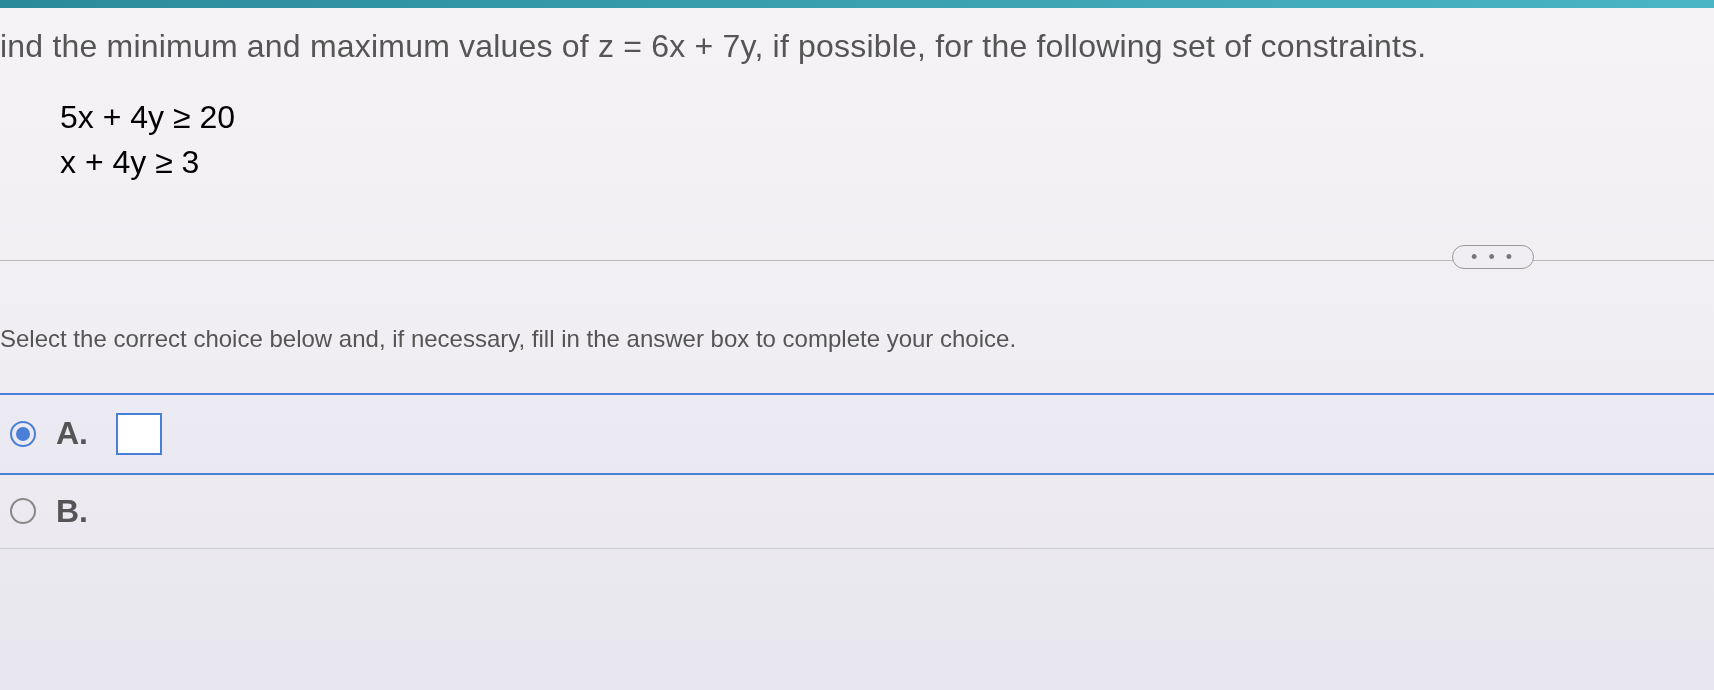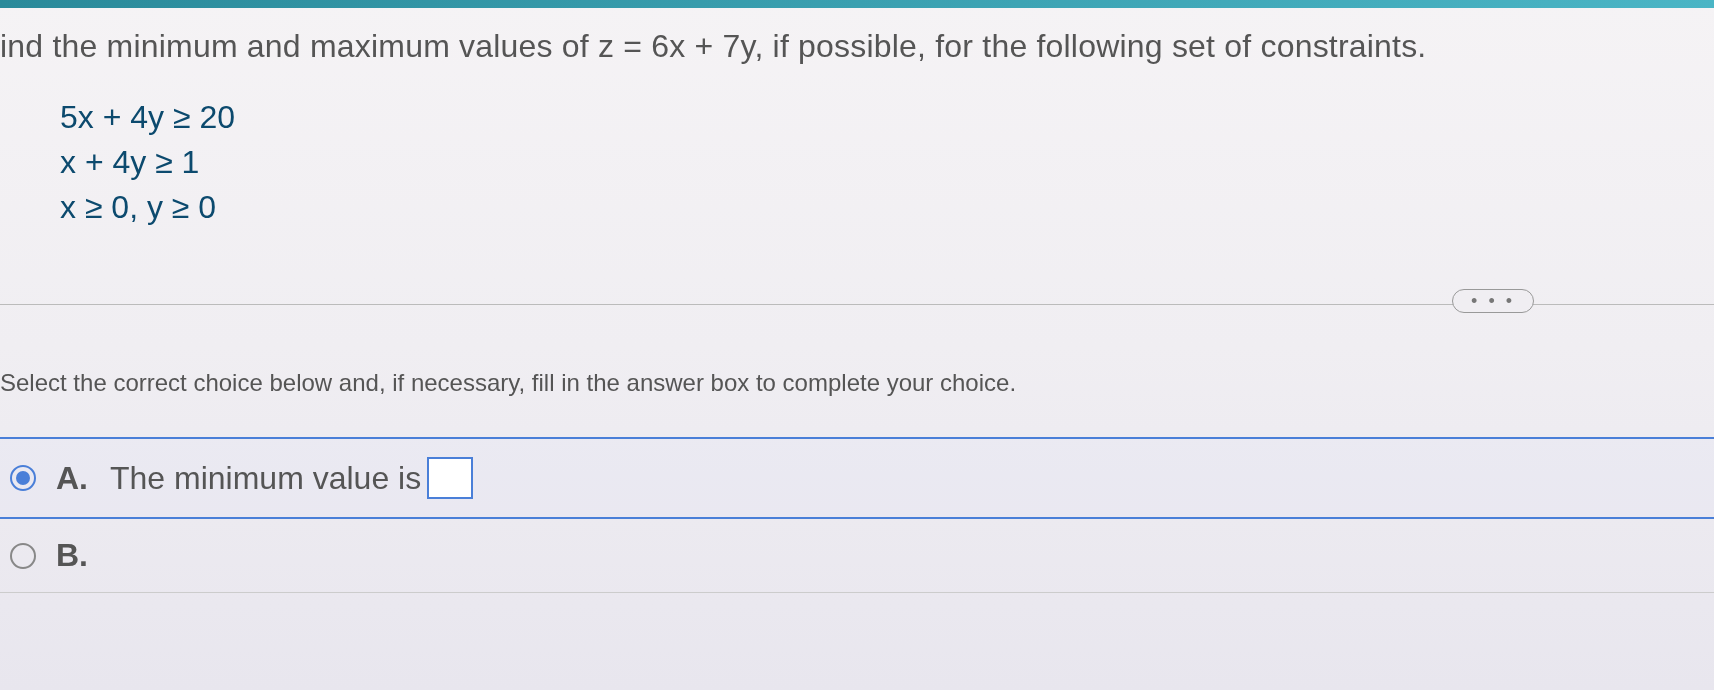--- a/index.html
+++ b/index.html
@@ -27,21 +27,21 @@
     .question-prompt {
       font-size: 32px;
       color: #555;
       padding-left: 0;
       margin-bottom: 30px;
       letter-spacing: 0.2px;
     }
     .constraints {
       padding-left: 60px;
       font-size: 32px;
-      color: #0c4a6e;
+      color: #000000;
       line-height: 1.4;
       margin-bottom: 60px;
     }
     .divider-row {
       position: relative;
       height: 30px;
       margin-bottom: 50px;
     }
     .divider-line {
       border-top: 1px solid #bbb;
@@ -129,36 +129,34 @@
 </head>
 <body>
 
 <div class="top-bar"></div>
 
 <div class="content">
   <div class="question-prompt">ind the minimum and maximum values of z = 6x + 7y, if possible, for the following set of constraints.</div>
 
   <div class="constraints">
     <div>5x + 4y ≥ 20</div>
-    <div>x + 4y ≥ 1</div>
-    <div>x ≥ 0, y ≥ 0</div>
+    <div>x + 4y ≥ 3</div>
   </div>
 
   <div class="divider-row">
     <div class="divider-line"></div>
     <div class="more-btn">• • •</div>
   </div>
 
   <div class="instruction">Select the correct choice below and, if necessary, fill in the answer box to complete your choice.</div>
 
   <div class="choice-row choice-a">
     <span class="radio selected"></span>
     <span class="choice-letter">A.</span>
     <span class="choice-text">
-      <span>The minimum value is</span>
       <span class="answer-box"></span>
     </span>
   </div>
 
   <div class="choice-row choice-b">
     <span class="radio unselected"></span>
     <span class="choice-letter">B.</span>
   </div>
 </div>
 

